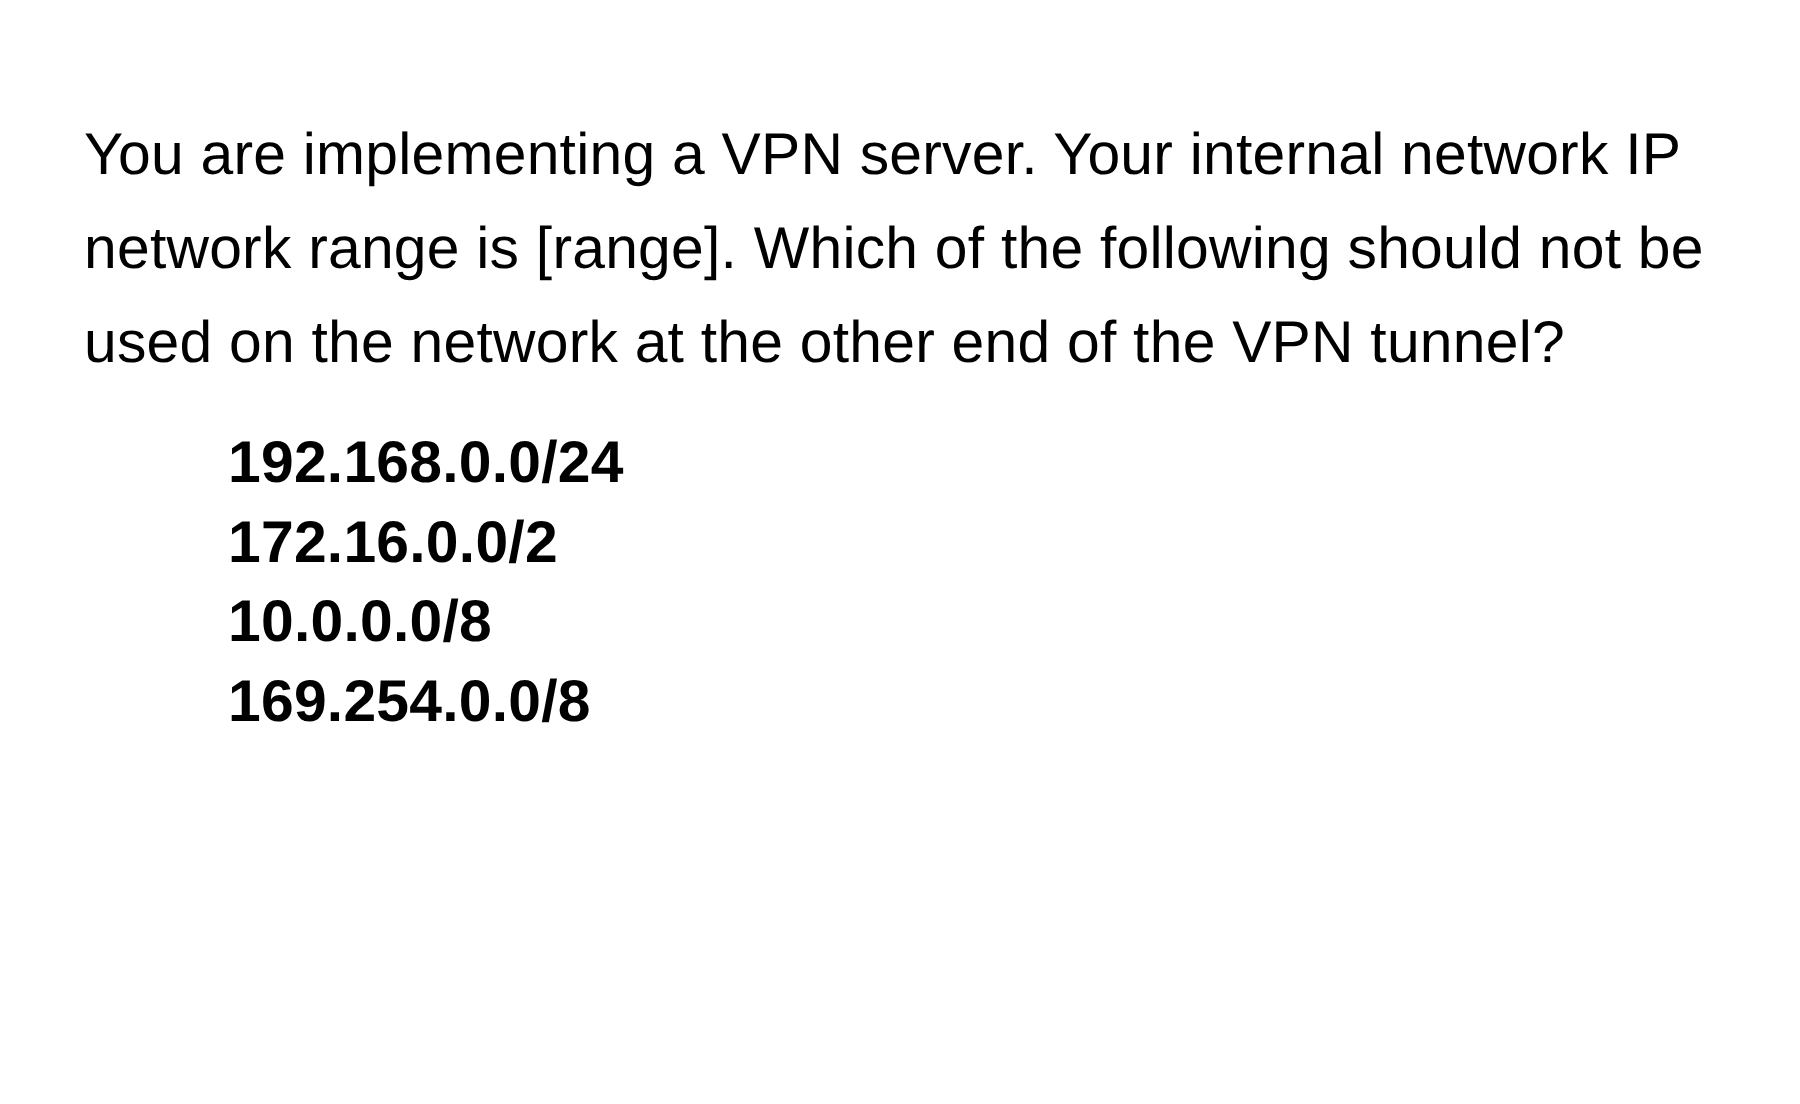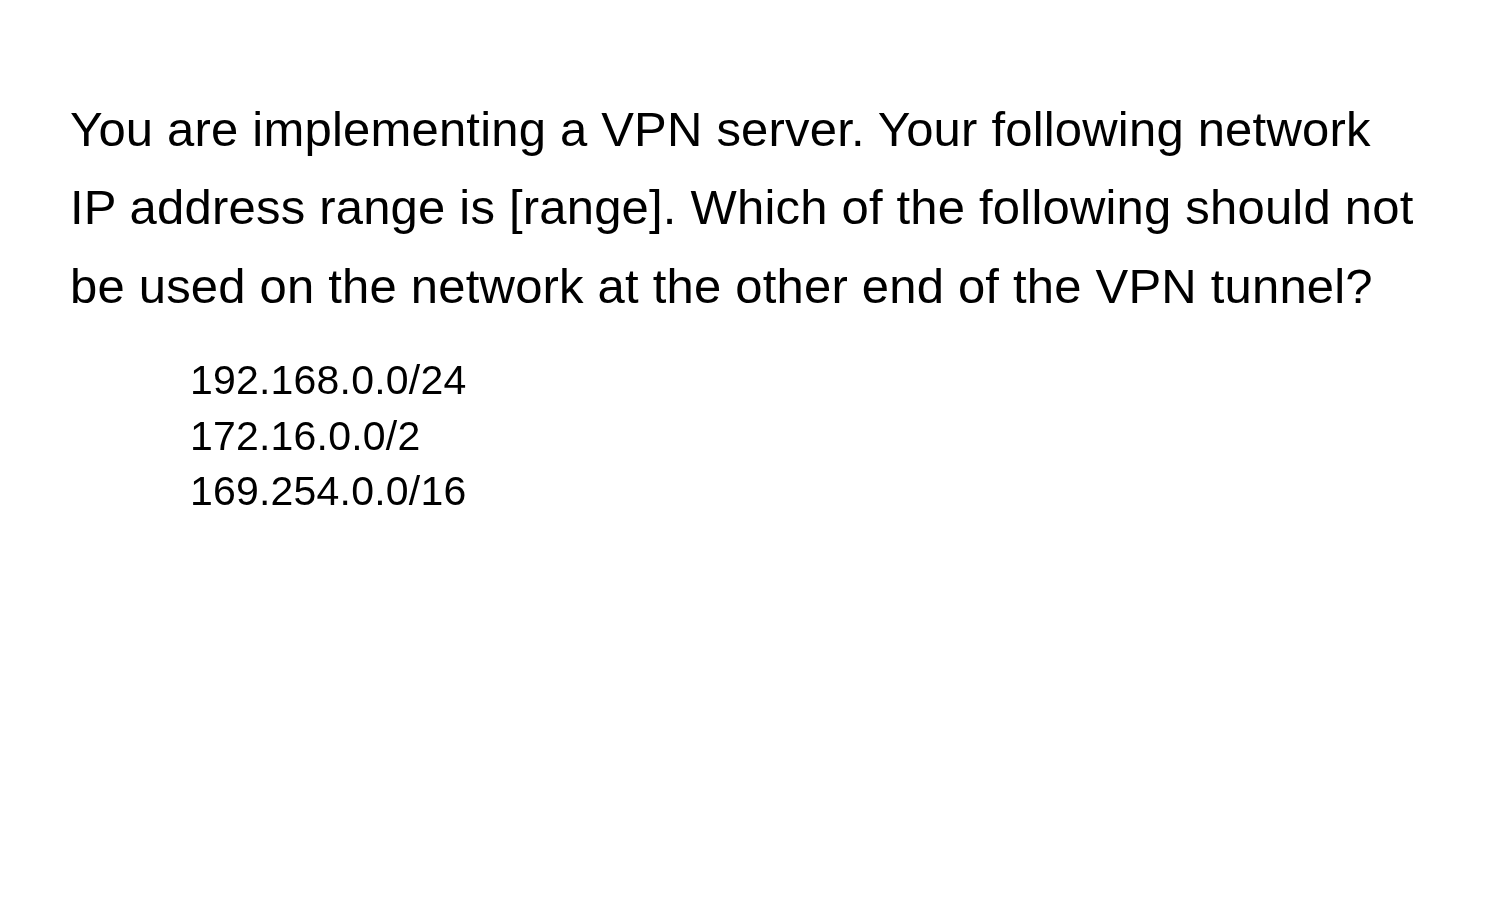--- a/index.html
+++ b/index.html
@@ -19,28 +19,29 @@
       font-size: 49px;
       line-height: 1.6;
       font-weight: 400;
       margin-bottom: 28px;
       letter-spacing: 0.2px;
     }
     .options {
       padding-left: 120px;
     }
     .option {
-      font-size: 41px;
+      font-size: 49px;
       line-height: 1.35;
-      font-weight: 400;
+      font-weight: 700;
       letter-spacing: 0.2px;
     }
   </style>
 </head>
 <body>
 
-<div class="question-text">You are implementing a VPN server. Your following network IP address range is [range]. Which of the following should not be used on the network at the other end of the VPN tunnel?</div>
+<div class="question-text">You are implementing a VPN server. Your internal network IP network range is [range]. Which of the following should not be used on the network at the other end of the VPN tunnel?</div>
 
 <div class="options">
   <div class="option">192.168.0.0/24</div>
   <div class="option">172.16.0.0/2</div>
-  <div class="option">169.254.0.0/16</div>
+  <div class="option">10.0.0.0/8</div>
+  <div class="option">169.254.0.0/8</div>
 </div>
 
 </body></html>

